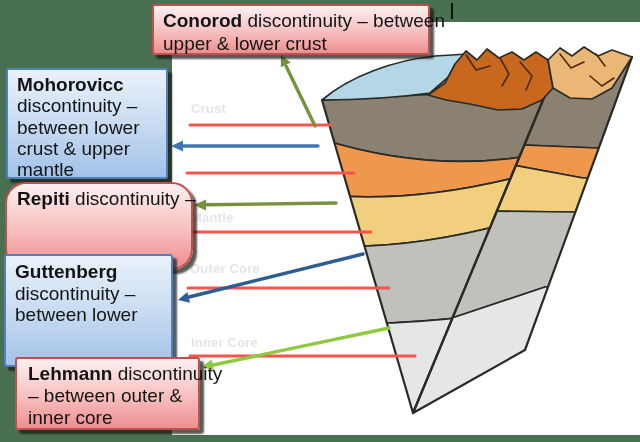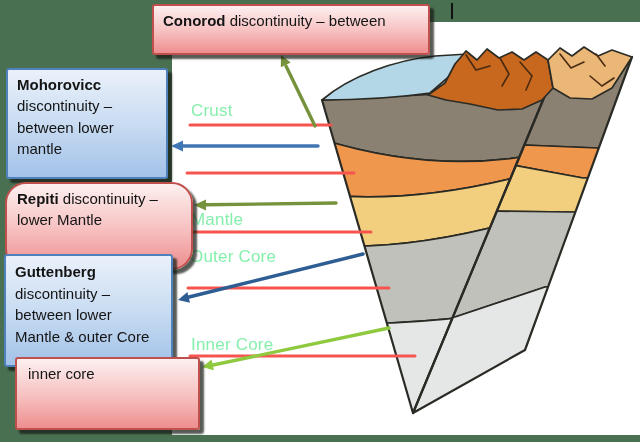--- a/index.html
+++ b/index.html
@@ -9,25 +9,26 @@
     font-family:"Liberation Sans",sans-serif;
   }
   .white-area{position:absolute;left:172px;top:22px;width:468px;height:413px;background:#ffffff;}
   svg.art{position:absolute;left:0;top:0;}
   .band{stroke:#2b2b26;stroke-width:1.7;stroke-linejoin:round;}
   .outline{fill:none;stroke:#2b2b26;stroke-width:2.2;stroke-linejoin:round;}
   .mline{fill:none;stroke:#4a2a10;stroke-width:1.6;stroke-linecap:round;}
   .redline{stroke-width:3;stroke-linecap:round;}
   .arrow-line{stroke-width:3.4;stroke-linecap:round;}
   .layer-label{
-    position:absolute;font-size:17px;color:#86efac;letter-spacing:0.2px;
+    position:absolute;font-size:13px;color:#e5e5e5;letter-spacing:0.2px;
     white-space:nowrap;
+    font-weight:bold;
   }
   .box{
-    position:absolute;border-radius:3px;color:#141414;font-size:15px;
+    position:absolute;border-radius:3px;color:#141414;font-size:19px;
     box-shadow:4px 4px 2px rgba(22,28,20,0.72);
     box-sizing:border-box;
   }
   .box.pink{background:linear-gradient(180deg,#fdf0f0 0%,#f7bfbf 55%,#ee8e8f 100%);border:2px solid #c0504d;}
   .box.blue{background:linear-gradient(180deg,#eaf1fa 0%,#c9dcf2 50%,#a2c2e8 100%);border:2px solid #4f81bd;}
   .box .line{white-space:nowrap;}
   .cursor-mark{position:absolute;left:451px;top:3px;width:2px;height:16px;background:#111;}
 </style>
 </head>
 <body>
@@ -104,43 +105,45 @@
     <g>
       <line class="arrow-line" x1="389" y1="328" x2="213" y2="365" stroke="#8fc93f"></line>
       <polygon points="202,367 211.6,359.4 213.9,370.2" fill="#8fc93f"></polygon>
     </g>
   </svg>
 
   <div class="cursor-mark"></div>
 
   <div class="layer-label" style="left:191px;top:101px;">Crust</div>
   <div class="layer-label" style="left:191px;top:210px;">Mantle</div>
-  <div class="layer-label" style="left:190px;top:247px;">Outer Core</div>
+  <div class="layer-label" style="left:190px;top:261px;">Outer Core</div>
   <div class="layer-label" style="left:191px;top:335px;">Inner Core</div>
 
   <div class="box pink" style="left:152px;top:4px;width:278px;height:51px;padding:3px 0 0 9px;line-height:23px;">
     <div class="line"><b>Conorod</b><span> discontinuity – between</span></div>
+    <div class="line"><b></b><span>upper &amp; lower crust</span></div>
   </div>
 
   <div class="box blue" style="left:6px;top:68px;width:162px;height:111px;padding:4px 0 0 9px;line-height:21.3px;">
     <div class="line"><b>Mohorovicc</b><span></span></div>
     <div class="line"><b></b><span>discontinuity –</span></div>
     <div class="line"><b></b><span>between lower</span></div>
+    <div class="line"><b></b><span>crust &amp; upper</span></div>
     <div class="line"><b></b><span>mantle</span></div>
   </div>
 
   <div class="box pink" style="left:5px;top:182px;width:188px;height:88px;padding:4px 9px 0 10px;line-height:21px;border-radius:21px;">
     <div class="line"><b>Repiti</b><span> discontinuity –</span></div>
-    <div class="line"><b></b><span>lower Mantle</span></div>
   </div>
 
   <div class="box blue" style="left:4px;top:254px;width:169px;height:113px;padding:5px 0 0 9px;line-height:21.5px;">
     <div class="line"><b>Guttenberg</b><span></span></div>
     <div class="line"><b></b><span>discontinuity –</span></div>
     <div class="line"><b></b><span>between lower</span></div>
-    <div class="line"><b></b><span>Mantle &amp; outer Core</span></div>
   </div>
 
   <div class="box pink" style="left:15px;top:357px;width:185px;height:73px;padding:4px 0 0 11px;line-height:22px;">
+    <div class="line"><b>Lehmann</b><span> discontinuity</span></div>
+    <div class="line"><b></b><span>– between outer &amp;</span></div>
     <div class="line"><b></b><span>inner core</span></div>
   </div>
 
 </div>
 
 </body></html>

